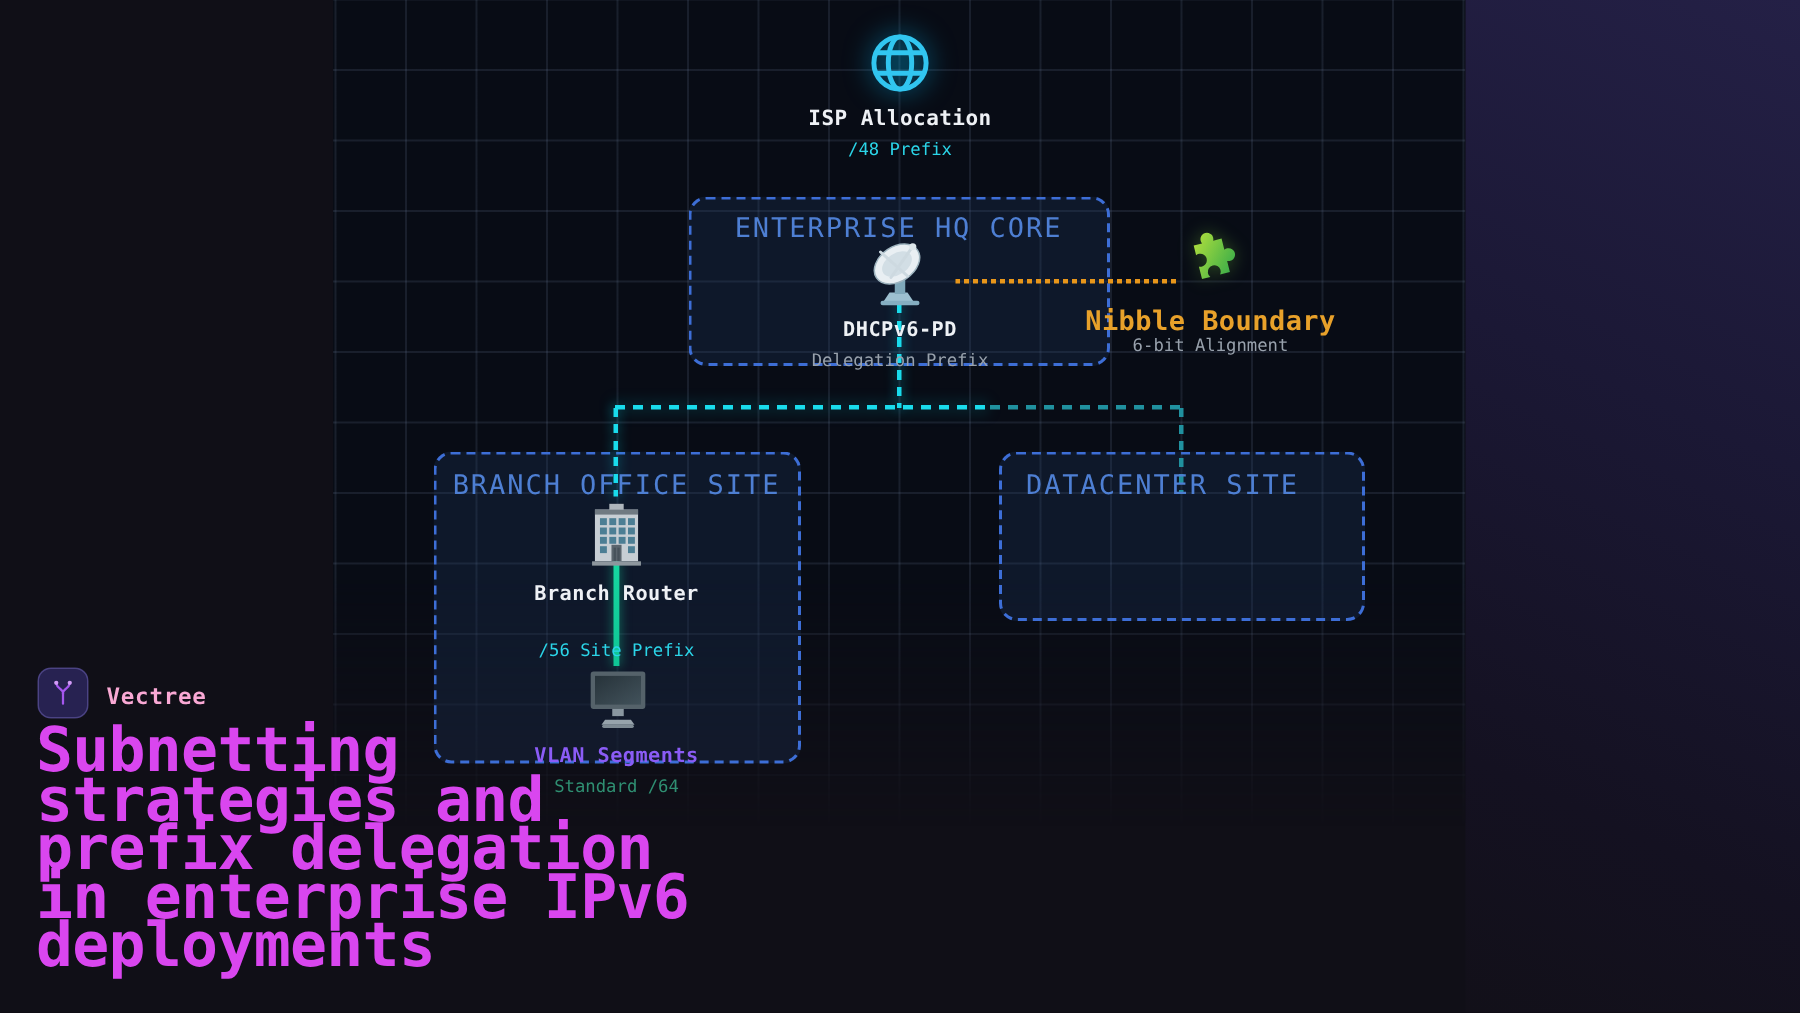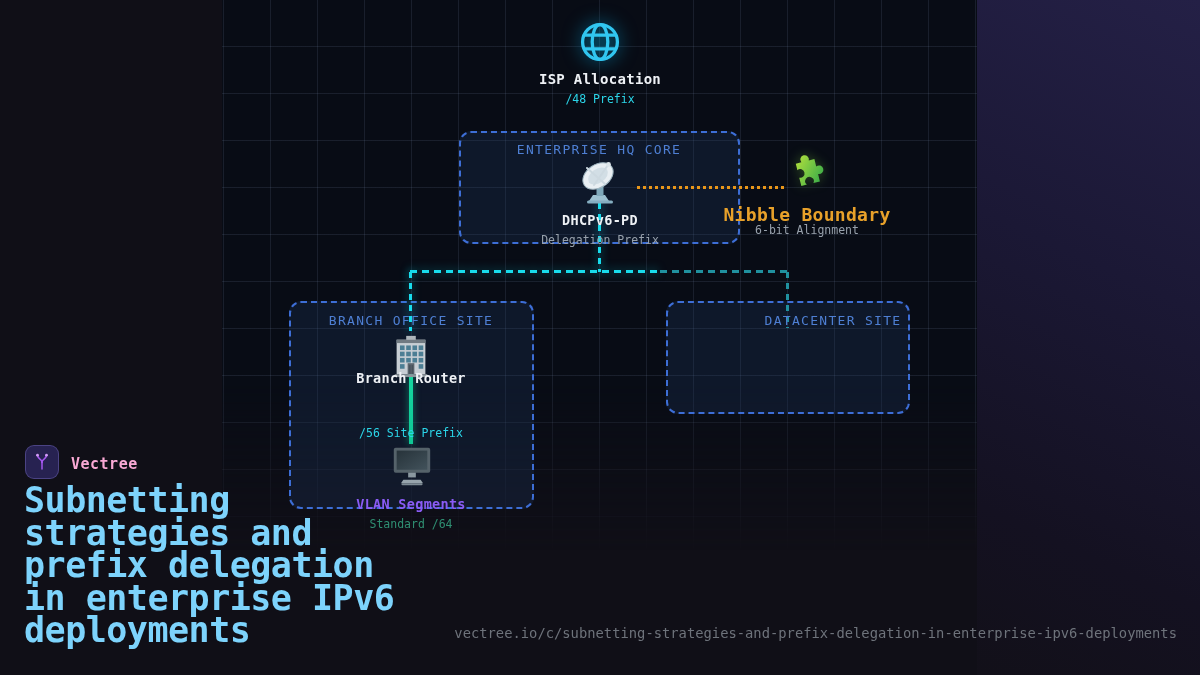--- a/index.html
+++ b/index.html
@@ -28,21 +28,21 @@
   .diagram{position:absolute;inset:0;}
   .site-box{
     position:absolute;border:2px dashed #3d6ed6;border-radius:12px;
     background:rgba(36,70,118,0.22);z-index:1;
   }
   #hq-box{left:459px;top:131px;width:277px;height:109px;}
   #branch-box{left:289px;top:301px;width:241px;height:204px;}
   #dc-box{left:666px;top:301px;width:240px;height:109px;}
 
   .txt{position:absolute;transform:translateX(-50%);white-space:nowrap;text-align:center;z-index:5;}
-  .box-title{font-size:13px;letter-spacing:1.3px;color:#4e7fd3;}
+  .box-title{font-size:18px;letter-spacing:1.3px;color:#4e7fd3;}
   .node-label{font-size:13.5px;font-weight:bold;color:#eef1f5;letter-spacing:0.3px;}
   .node-sub{font-size:11.5px;color:#98a1ac;}
   .cyan{color:#2bd5e8;}
   .orange-label{color:#e8a12a;}
   .gray-bold{color:#8b5cf6;}
   .green-sub{color:#2f8f72;}
 
   .icon{position:absolute;z-index:4;line-height:0;}
   #globe-wrap{left:578px;top:20px;filter:drop-shadow(0 0 9px rgba(0,195,255,0.55));}
   #satellite-wrap{left:576px;top:160px;}
@@ -73,21 +73,21 @@
     position:absolute;left:25px;top:445px;width:32px;height:32px;border-radius:9px;
     background:#272251;border:1px solid rgba(130,118,210,0.4);
     display:flex;align-items:center;justify-content:center;z-index:6;
   }
   .brand-name{
     position:absolute;left:71px;top:455px;font-size:15px;font-weight:bold;
     color:#f9a8d4;letter-spacing:0.5px;z-index:6;
   }
   .main-title{
     position:absolute;left:24px;top:484px;width:440px;
-    font-size:35px;line-height:32.5px;font-weight:bold;color:#7dd3fc;
+    font-size:41px;line-height:32.5px;font-weight:bold;color:#d946ef;
     white-space:pre-line;z-index:6;letter-spacing:-0.5px;
   }
   .footer-url{
     position:absolute;right:23px;top:625px;font-size:13.8px;color:#6e737b;z-index:6;
     white-space:nowrap;
   }
 </style>
 </head>
 <body>
 
@@ -175,41 +175,41 @@
             <rect x="32" y="26" width="4.8" height="4.8"></rect>
           <rect x="12.5" y="32.5" width="4.8" height="4.8"></rect>
             <rect x="32" y="32.5" width="4.8" height="4.8"></rect>
         </g>
         <rect x="20.5" y="31.5" width="7" height="11.5" fill="#5b656e"></rect>
         <rect x="22" y="33.5" width="1.6" height="9.5" fill="#47525b"></rect>
         <rect x="24.6" y="33.5" width="1.6" height="9.5" fill="#47525b"></rect>
         <rect x="7" y="43" width="34" height="3" fill="#8d969d"></rect>
       </svg>
     </div>
-    <div class="txt node-label" style="left:411px;top:370px;">Branch Router</div>
+    <div class="txt node-label" style="left:411px;top:388px;">Branch Router</div>
     <div class="txt node-sub cyan" style="left:411px;top:426px;">/56 Site Prefix</div>
     <div id="monitor-wrap" class="icon">
       <svg width="46" height="46" viewBox="0 0 48 48">
         <defs>
           <linearGradient id="scr" x1="0" y1="0" x2="1" y2="1">
             <stop offset="0" stop-color="#27333a"></stop>
             <stop offset="1" stop-color="#42525b"></stop>
           </linearGradient>
         </defs>
         <rect x="5" y="7" width="38" height="26" rx="2" fill="#55626a"></rect>
         <rect x="8" y="10" width="32" height="20" fill="url(#scr)"></rect>
         <rect x="20" y="33" width="8" height="5" fill="#8a97a0"></rect>
         <path d="M15 40.5 h18 l2.5 3.5 h-23 z" fill="#97a4ac"></path>
         <rect x="13" y="44" width="22" height="2.2" rx="1.1" fill="#7e8b94"></rect>
       </svg>
     </div>
     <div class="txt node-label gray-bold" style="left:411px;top:496px;">VLAN Segments</div>
     <div class="txt node-sub green-sub" style="left:411px;top:517px;">Standard /64</div>
 
-    <div class="txt box-title" style="left:833px;top:313px;">DATACENTER SITE</div>
+    <div class="txt box-title" style="left:775px;top:313px;">DATACENTER SITE</div>
   </div>
 
   <div class="logo-badge">
     <span class="icon" style="position:static;">
       <svg width="20" height="20" viewBox="0 0 24 24">
         <g fill="none" stroke="#a557ef" stroke-width="1.8" stroke-linecap="round">
           <path d="M12 20.5 V12.5"></path>
           <path d="M12 12.5 C12 8.5 7.5 8.8 6.8 4.8"></path>
           <path d="M12 12.5 C12 8.5 16.5 8.8 17.2 4.8"></path>
         </g>
@@ -219,15 +219,14 @@
     </span>
   </div>
   <div class="brand-name">Vectree</div>
 
   <div class="main-title">Subnetting
 strategies and
 prefix delegation
 in enterprise IPv6
 deployments</div>
 
-  <div class="footer-url">vectree.io/c/subnetting-strategies-and-prefix-delegation-in-enterprise-ipv6-deployments</div>
 
 </div>
 
 </body></html>

